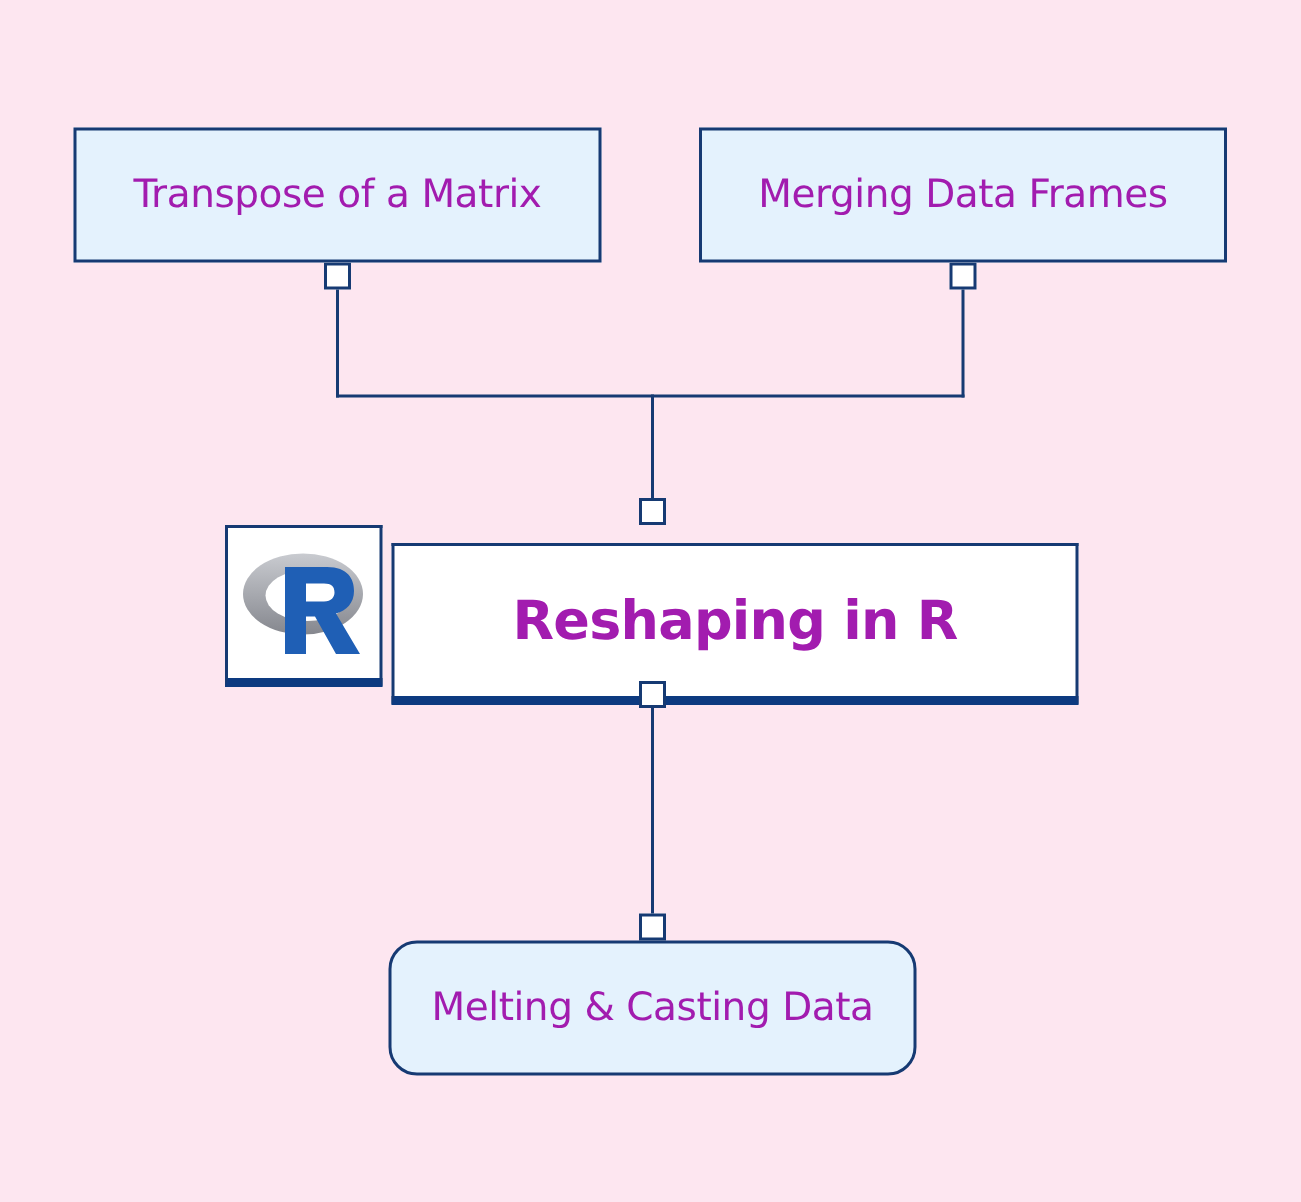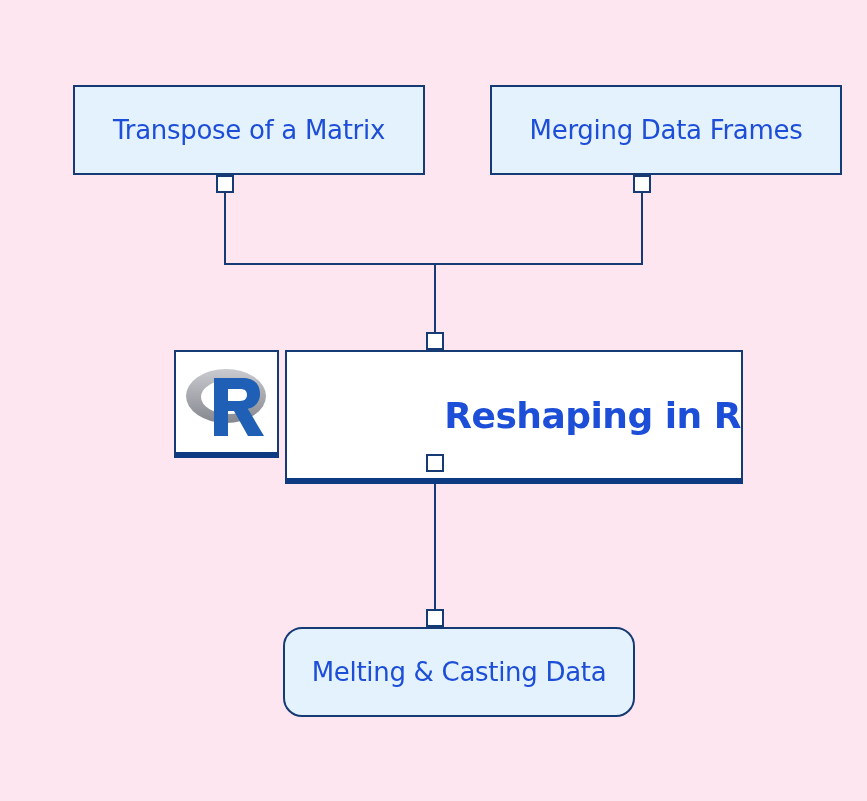--- a/index.html
+++ b/index.html
@@ -7,22 +7,21 @@
       width: 867px; height: 801px;
       background: #fde6f0;
       position: relative;
       overflow: hidden;
       font-family: "DejaVu Sans", "Liberation Sans", sans-serif;
     }
     .node {
       position: absolute;
       box-sizing: border-box;
       display: flex; align-items: center; justify-content: center;
-      color: #1d4ed8;
-      margin-left: 24px;
+      color: #a21caf;
     }
     .node.sub {
       background: #e4f2fd;
       border: 2px solid #163a73;
       font-size: 26px;
       letter-spacing: -0.3px;
     }
     .node.main {
       background: #ffffff;
       border: 2px solid #163a73;
@@ -70,21 +69,21 @@
       <linearGradient id="ringGrad" x1="0" y1="0" x2="0" y2="1">
         <stop offset="0" stop-color="#c9cbd0"></stop>
         <stop offset="1" stop-color="#85878e"></stop>
       </linearGradient>
     </defs>
     <ellipse cx="42" cy="32" rx="40" ry="27" fill="url(#ringGrad)"></ellipse>
     <ellipse cx="45" cy="33" rx="28" ry="17" fill="#ffffff"></ellipse>
     <path d="M30 14 H58 C72 14 76 22 76 30 C76 38 71 43 64 45 L80 72 H64 L50 47 H44 V72 H30 Z M44 25 V37 H56 C61 37 63 34 63 31 C63 27 61 25 56 25 Z" fill="#1f5fb5"></path>
   </svg>
 </div>
-<div class="node main" style="left:261px; top:350px; width:458px; height:134px;justify-content:flex-end;">
+<div class="node main" style="left:261px; top:362px; width:458px; height:108px;">
   <span>Reshaping in R</span>
 </div>
 
 <div class="port" style="left:426px; top:332px;"></div>
 <div class="port" style="left:426px; top:454px;"></div>
 
 <div class="port" style="left:426px; top:609px;"></div>
 <div class="node sub" style="left:259px; top:627px; width:352px; height:90px;border-radius:19px;">
   <span>Melting &amp; Casting Data</span>
 </div>

